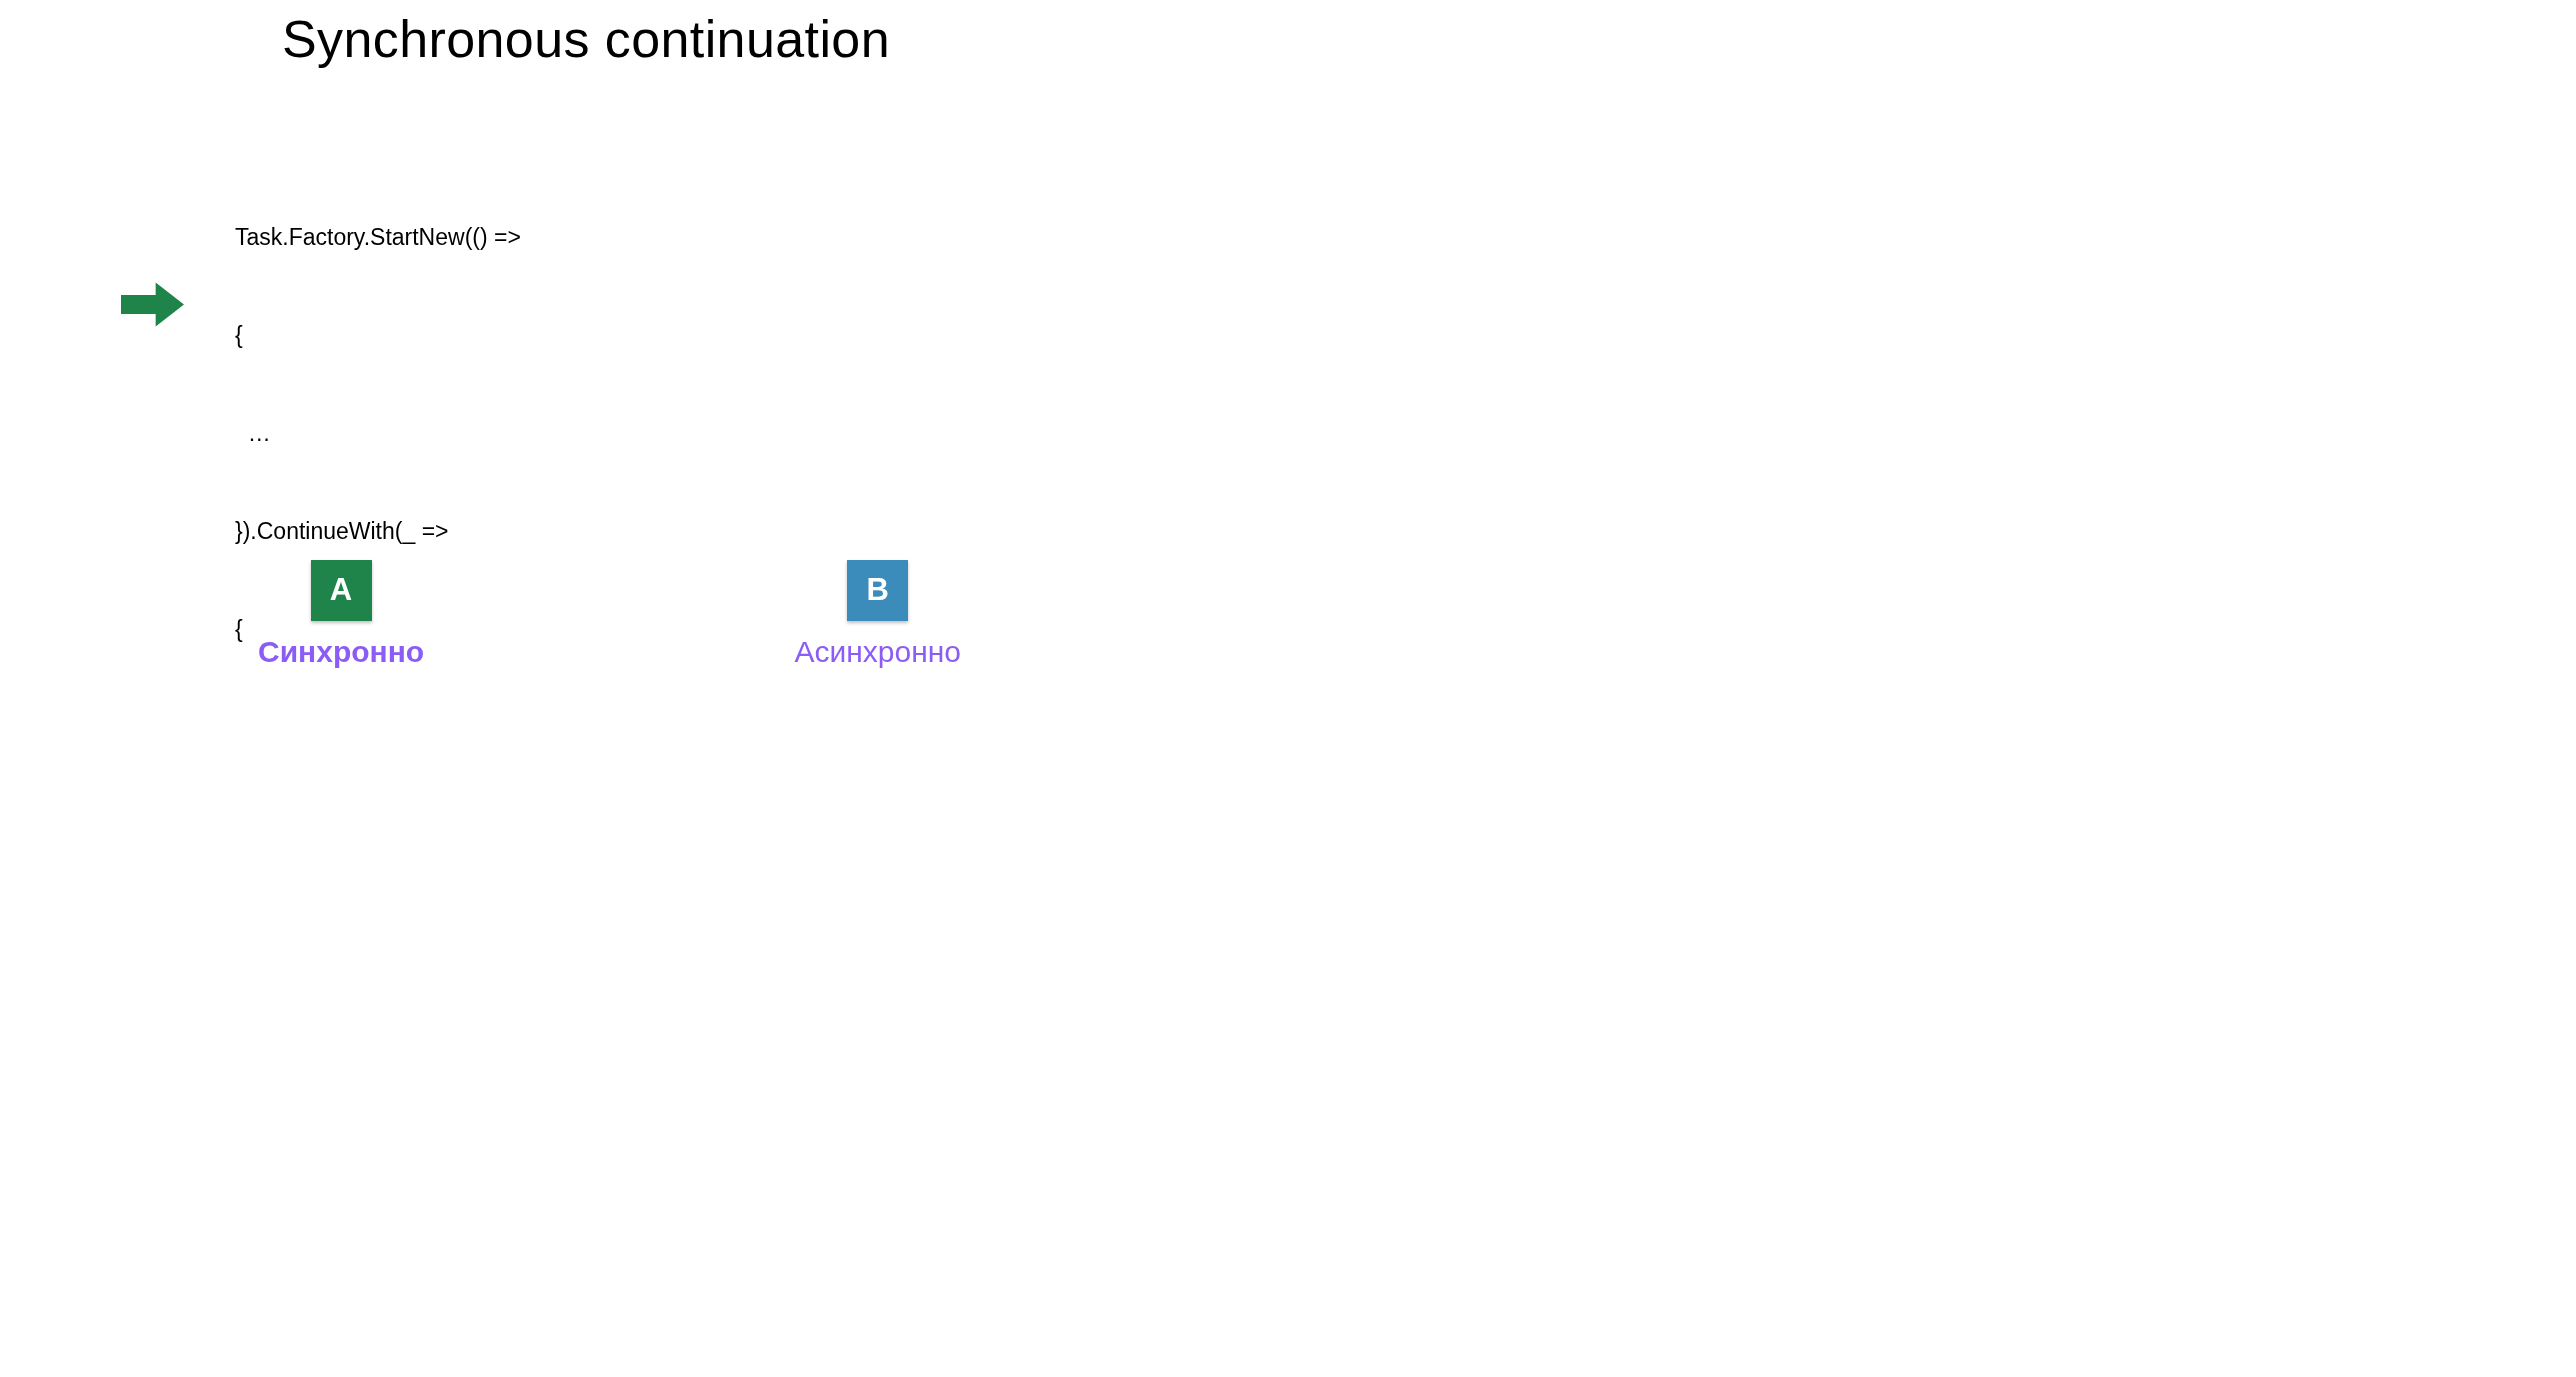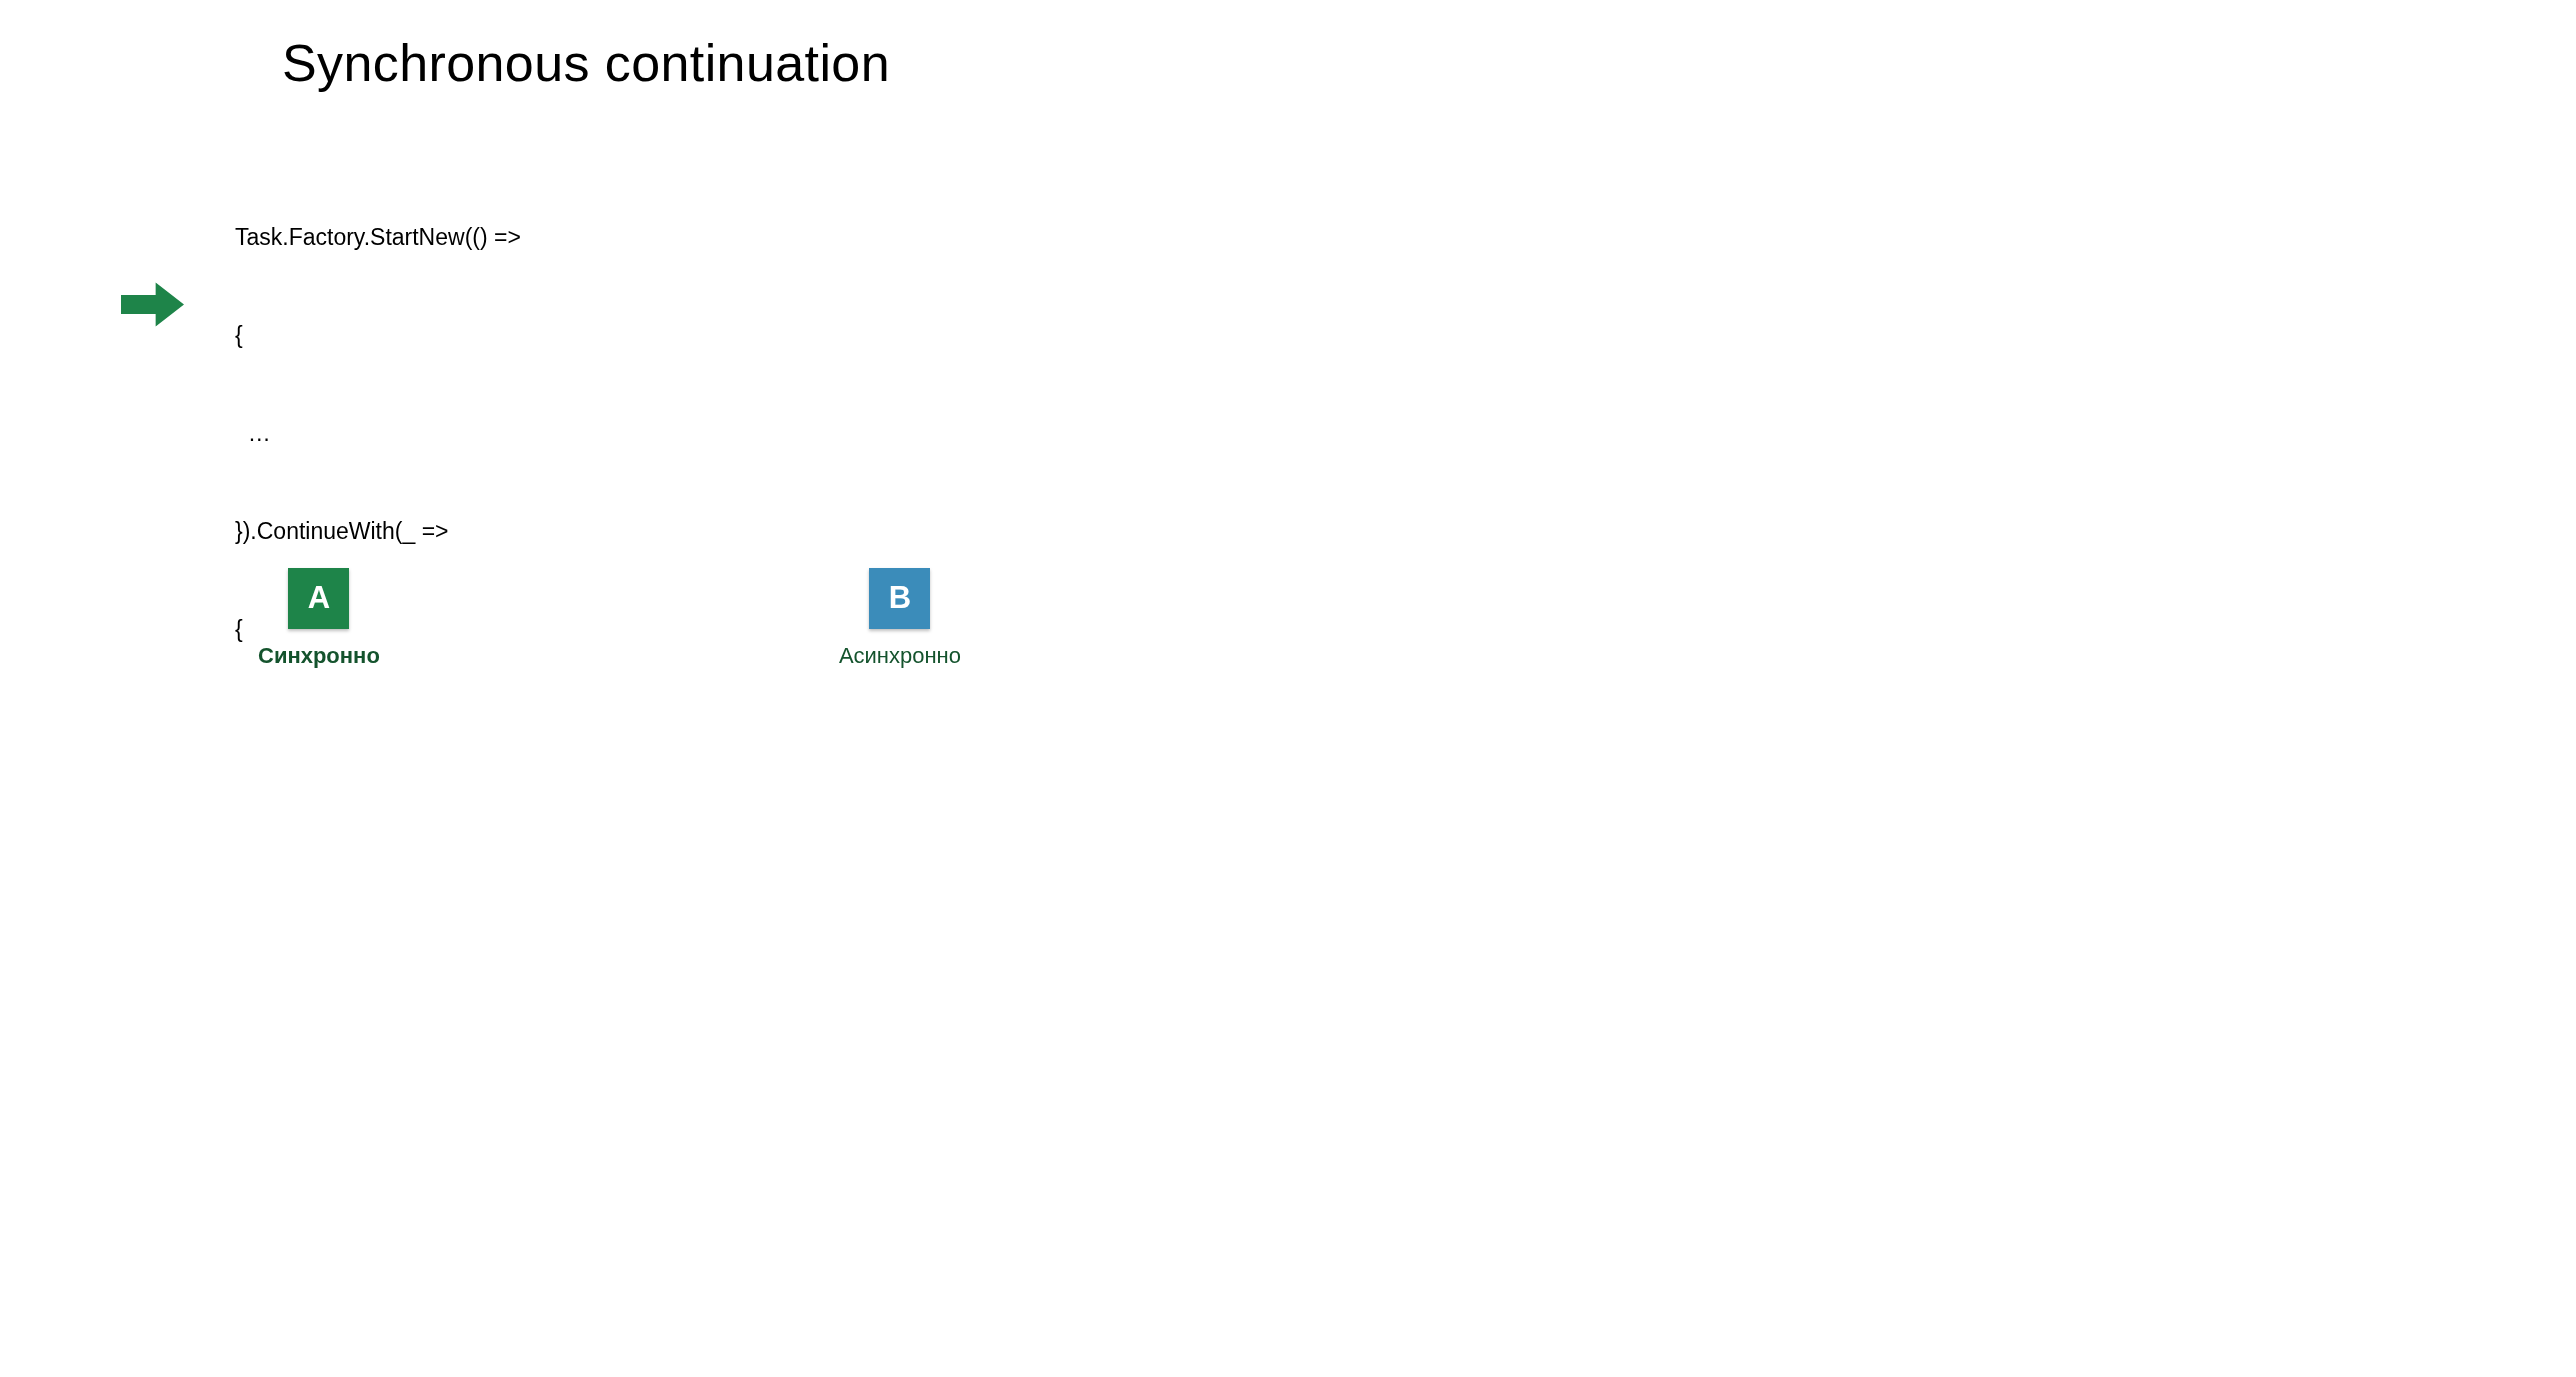--- a/index.html
+++ b/index.html
@@ -9,21 +9,21 @@
       background: #ffffff;
       font-family: -apple-system, "Helvetica Neue", Helvetica, Arial, sans-serif;
       position: relative;
       overflow: hidden;
     }
     .title {
       text-align: center;
       font-size: 52px;
       font-weight: 300;
       color: #000;
-      margin-top: 33px;
+      margin-top: 9px;
       letter-spacing: 0.4px;
     }
     .code-area {
       position: absolute;
       left: 207px;
       top: 156px;
       font-size: 23px;
       line-height: 1.42;
       color: #000;
       white-space: pre;
@@ -64,21 +64,21 @@
       display: flex;
       align-items: center;
       justify-content: center;
       font-size: 31px;
       font-weight: 700;
       color: #fff;
       box-shadow: 0 1.6px 3.1px rgba(0,0,0,0.25);
     }
     .badge-a { background: #1e8449; }
     .badge-b { background: #3b8cba; }
-    .option-label { font-size: 22px; color: #14532d; }
+    .option-label { font-size: 30px; color: #8b5cf6; }
     .bold { font-weight: 700; }
   </style>
 </head>
 <body>
 
 <h1 class="title">Synchronous continuation</h1>
 
 <div class="arrow">
   <svg viewBox="0 0 100 80">
     <polygon points="0,25 55,25 55,5 100,40 55,75 55,55 0,55" fill="#1e8449"></polygon>

